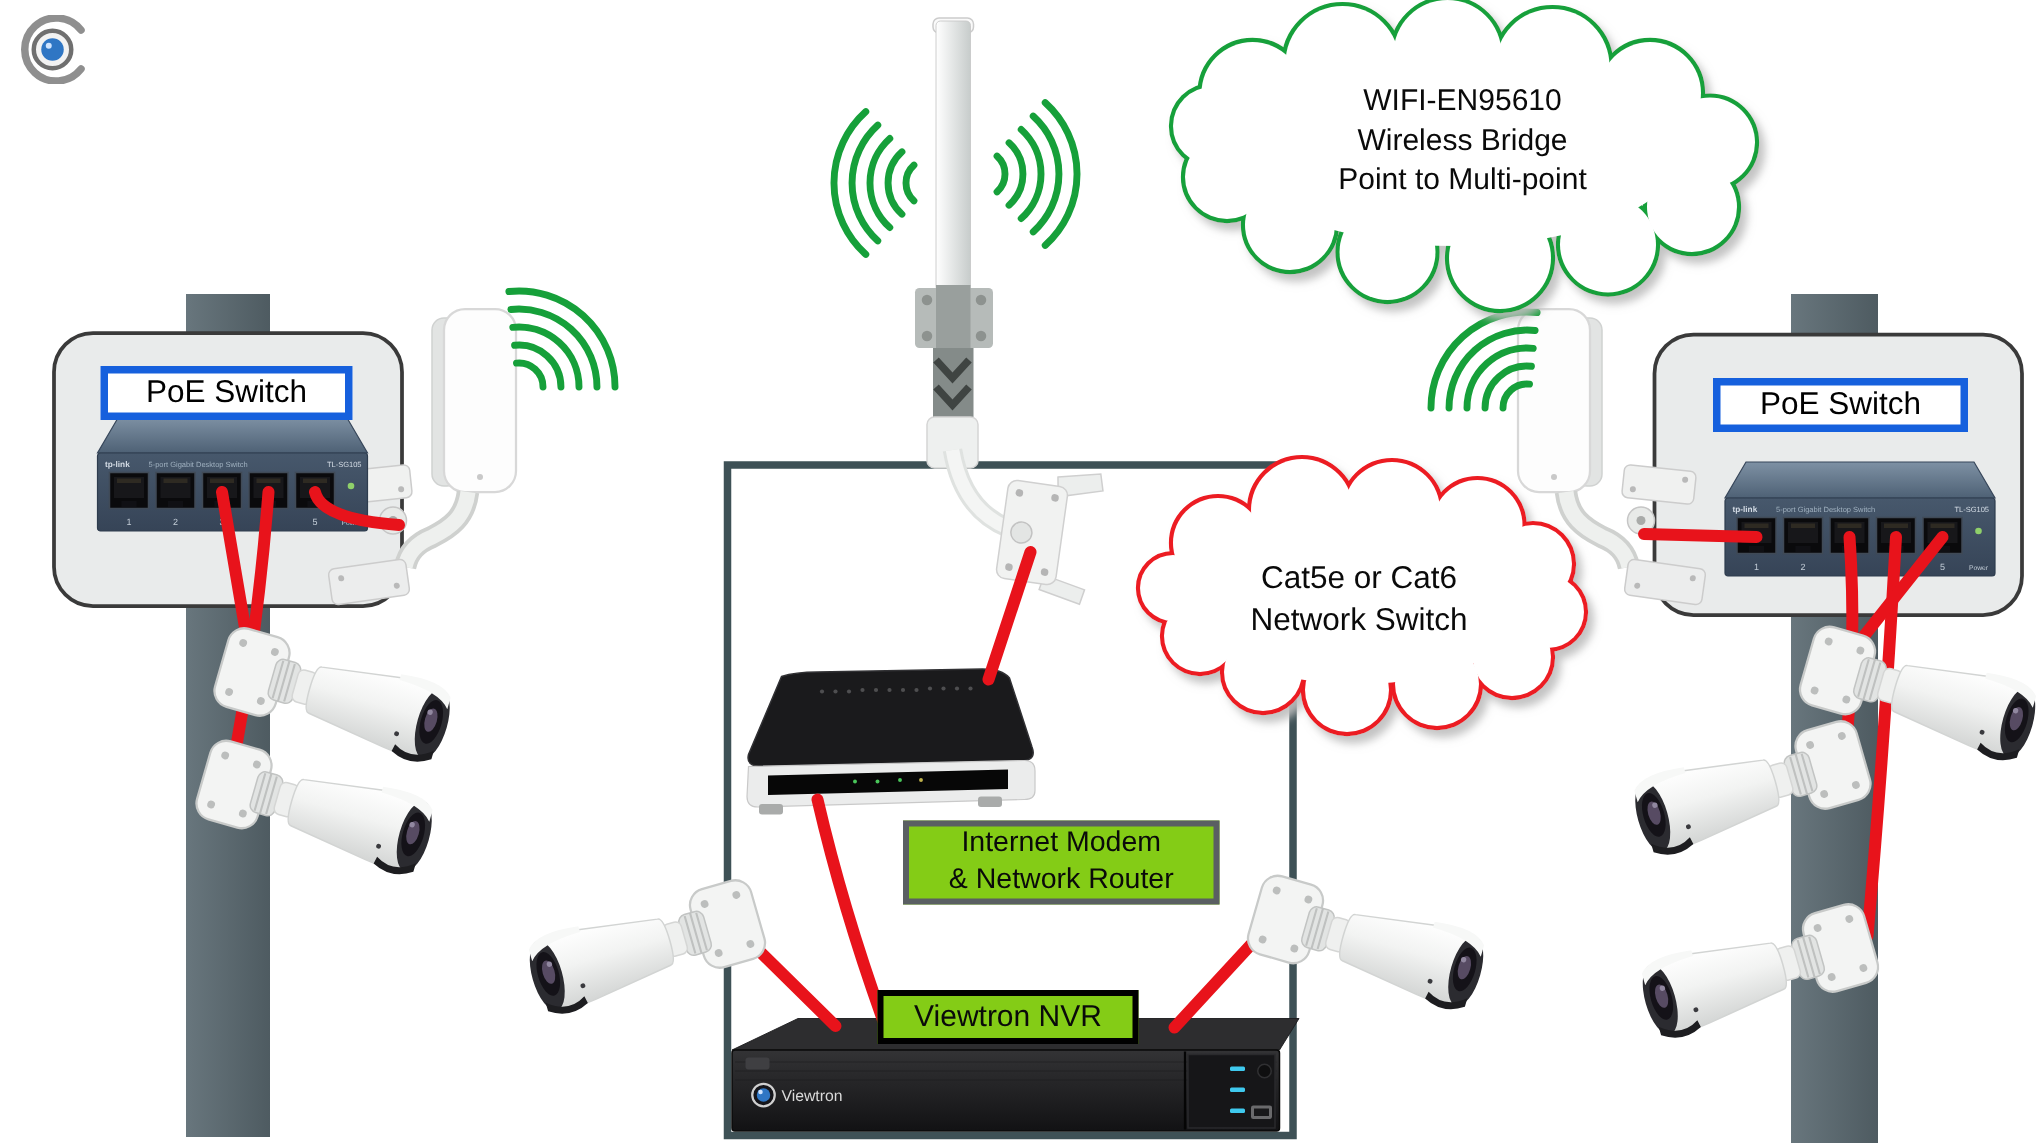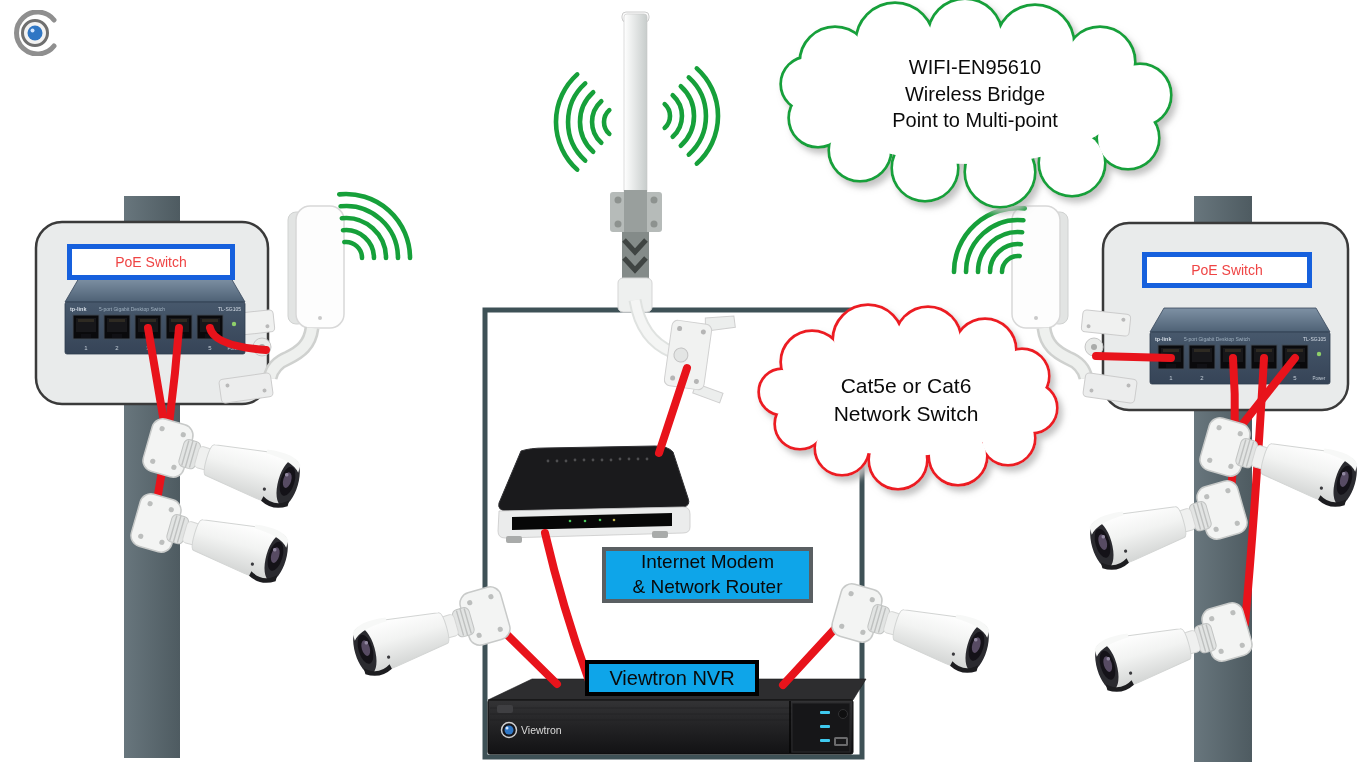--- a/index.html
+++ b/index.html
@@ -10,25 +10,25 @@
 
   .logo{position:absolute;left:14px;top:10px;display:flex;align-items:center;}
   .logo-text{font-size:39px;color:#222;letter-spacing:-0.5px;margin-left:9px;white-space:nowrap;}
 
   .cloud-text{position:absolute;text-align:center;color:#0a0a0a;}
   .cloud-text span{display:block;}
   .cloud-text.green{left:820px;top:54px;width:310px;font-size:20px;line-height:1.33;}
   .cloud-text.red{left:788px;top:372px;width:236px;font-size:21px;line-height:1.35;}
 
   .poe-label{position:absolute;box-sizing:border-box;background:#fff;border:5px solid #1660dd;
-             display:flex;align-items:center;justify-content:center;font-size:14px;color:#ef4444;}
+             display:flex;align-items:center;justify-content:center;font-size:21px;color:#000000;}
   .poe-label.left{left:67px;top:244px;width:168px;height:36px;}
   .poe-label.right{left:1142px;top:252px;width:170px;height:36px;}
 
-  .box-label{position:absolute;box-sizing:border-box;background:#0ea5e9;color:#0a0a0a;
+  .box-label{position:absolute;box-sizing:border-box;background:#84cc16;color:#0a0a0a;
              display:flex;flex-direction:column;align-items:center;justify-content:center;}
   .box-label span{display:block;}
   .box-label.modem{left:602px;top:547px;width:211px;height:56px;border:4px solid #5a5f62;
                    font-size:19px;line-height:1.3;}
   .box-label.nvr{left:585px;top:660px;width:174px;height:36px;border:4px solid #000000;font-size:20px;}
 </style>
 </head>
 <body>
 
 <div class="stage">

